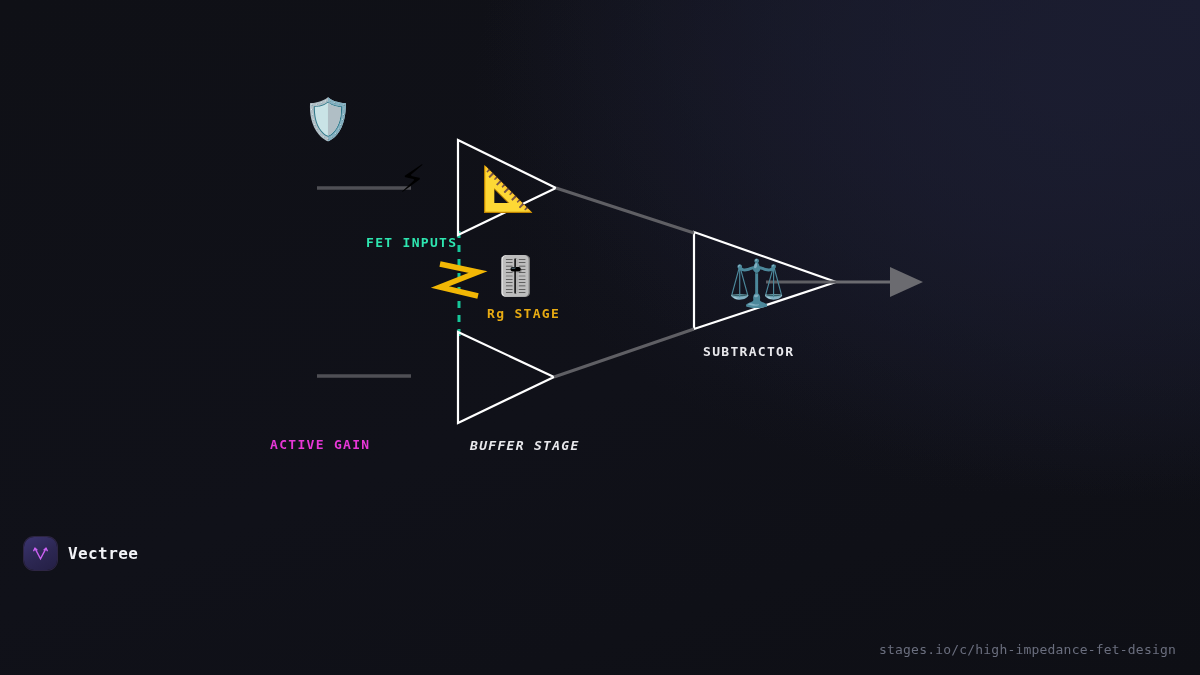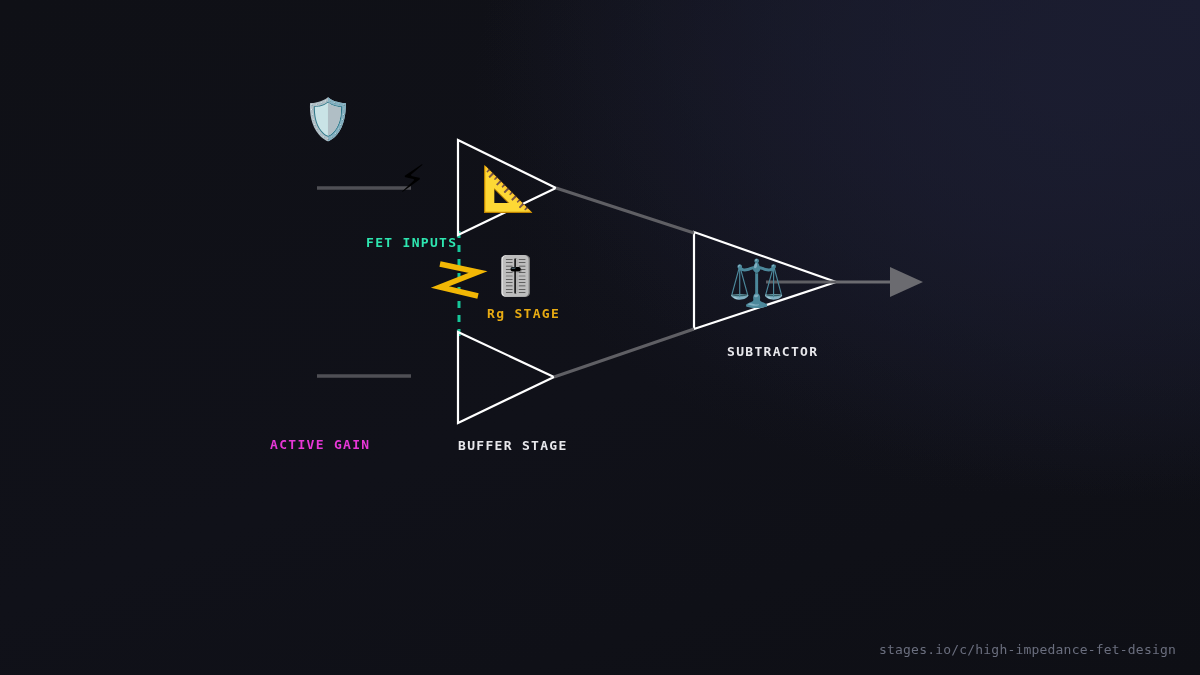--- a/index.html
+++ b/index.html
@@ -86,20 +86,34 @@
 
 <div class="emoji" style="left:303px;top:99px;font-size:40px;">🛡️</div>
 <div class="emoji" style="left:399px;top:160px;font-size:38px;">⚡</div>
 <div class="emoji" style="left:481px;top:167px;font-size:44px;">📐</div>
 <div class="emoji" style="left:492px;top:257px;font-size:38px;">🎚️</div>
 <div class="emoji" style="left:728px;top:260px;font-size:46px;">⚖️</div>
 
 <div class="lbl" style="left:366px;top:235px;color:#2ee6b0;">FET INPUTS</div>
 <div class="lbl" style="left:487px;top:306px;color:#e8ab12;">Rg STAGE</div>
 <div class="lbl" style="left:270px;top:437px;color:#e637d6;">ACTIVE GAIN</div>
-<div class="lbl" style="left:458px;top:438px;color:#e8e8ec;">BUFFER STAGE</div>
-<div class="lbl" style="left:703px;top:344px;color:#e8e8ec;margin-left:24px;">SUBTRACTOR</div>
+<div class="lbl" style="left:470px;top:438px;color:#e8e8ec;font-style:italic;">BUFFER STAGE</div>
+<div class="lbl" style="left:703px;top:344px;color:#e8e8ec;">SUBTRACTOR</div>
 
 <div id="footer">
+  <div id="brand">
+    <div id="brand-mark">
+      <svg width="19" height="19" viewBox="0 0 20 20" aria-hidden="true">
+        <g stroke="#c861f0" stroke-width="1.5" fill="none" stroke-linecap="round">
+          <path d="M4.2 4.6 L10 15.6 L15.8 4.6"></path>
+          <path d="M4.2 4.6 L2.9 7.0"></path>
+          <path d="M4.2 4.6 L6.2 6.2"></path>
+          <path d="M15.8 4.6 L17.1 7.0"></path>
+          <path d="M15.8 4.6 L13.8 6.2"></path>
+        </g>
+      </svg>
+    </div>
+    <div id="brand-name">Vectree</div>
+  </div>
 
 
   <div id="url">stages.io/c/high-impedance-fet-design</div>
 </div>
 
 </body></html>

